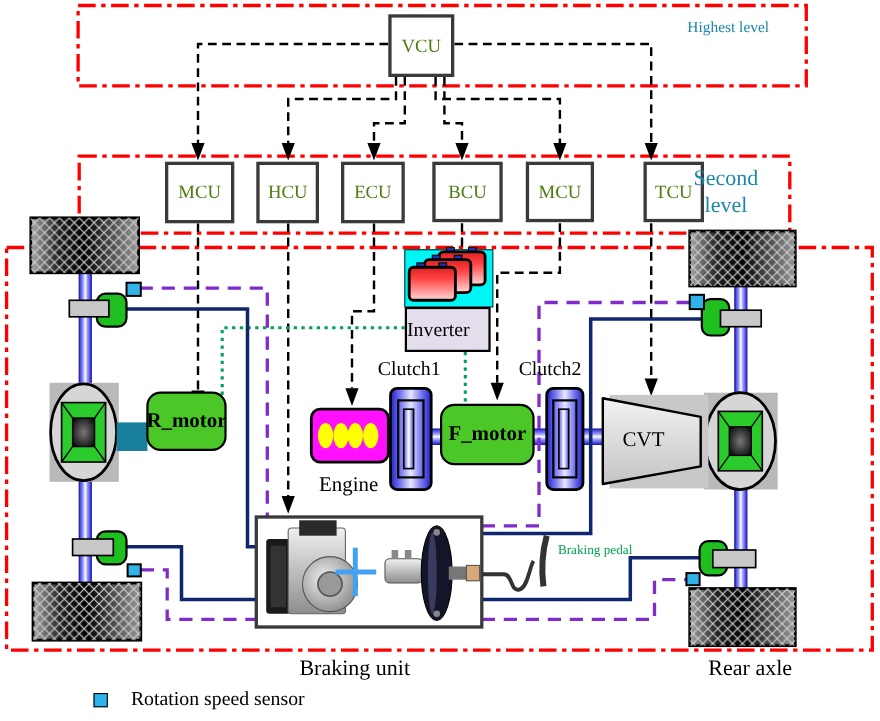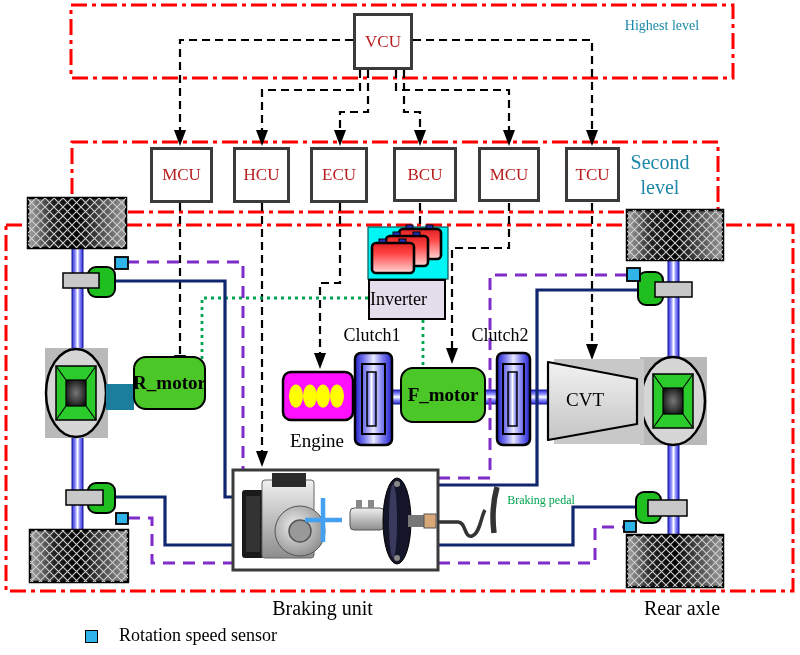--- a/index.html
+++ b/index.html
@@ -1,21 +1,21 @@
 <!DOCTYPE html>
 <html><head>
 <meta charset="utf-8">
 <style>
   html,body{margin:0;padding:0;background:#fff;}
   #stage{position:relative;width:800px;height:655px;background:#fff;overflow:hidden;
          font-family:"Liberation Serif","DejaVu Serif",serif;}
   #stage svg{position:absolute;left:0;top:0;}
   .abs{position:absolute;box-sizing:border-box;}
   .cbox{background:#fff;border:3px solid #3a3a3a;display:flex;align-items:center;justify-content:center;
-        font-size:17px;color:#b91c1c;}
+        font-size:17px;color:#4d7c0f;}
   .lvl{color:#1c87a8;text-align:center;font-size:20px;line-height:25px;}
   .plain{color:#000;text-align:center;}
   .grnlabel{color:#00a44f;text-align:center;font-size:12px;line-height:19px;}
   .motor{background:#4cc728;border:2px solid #000;border-radius:13px;display:flex;align-items:center;
          justify-content:center;font-size:19px;font-weight:600;color:#000;}
   .invbox{background:#e4ddeb;border:2.5px solid #000;display:flex;align-items:center;justify-content:flex-start;
           font-size:18px;color:#000;}
 </style>
 </head>
 <body>
@@ -300,21 +300,21 @@
 </div>
 <div class="abs cbox" style="left:310px;top:147px;width:58px;height:56px;">
   <span>ECU</span>
 </div>
 <div class="abs cbox" style="left:393px;top:147px;width:64px;height:55px;">
   <span>BCU</span>
 </div>
 <div class="abs cbox" style="left:478px;top:147px;width:62px;height:55px;">
   <span>MCU</span>
 </div>
-<div class="abs cbox" style="left:565px;top:147px;width:55px;height:55px;align-items:center;">
+<div class="abs cbox" style="left:585px;top:147px;width:55px;height:55px;align-items:center;">
   <span>TCU</span>
 </div>
 
 <div class="abs lvl" style="left:616px;top:12px;width:92px;font-size:14px;line-height:27px;">Highest level</div>
 <div class="abs lvl" style="left:620px;top:150px;width:80px;">Second level</div>
 
 <div class="abs invbox" style="left:368px;top:279px;width:78px;height:41px;">
   <span>Inverter</span>
 </div>
 <div class="abs motor" style="left:133px;top:356px;width:73px;height:54px;">

